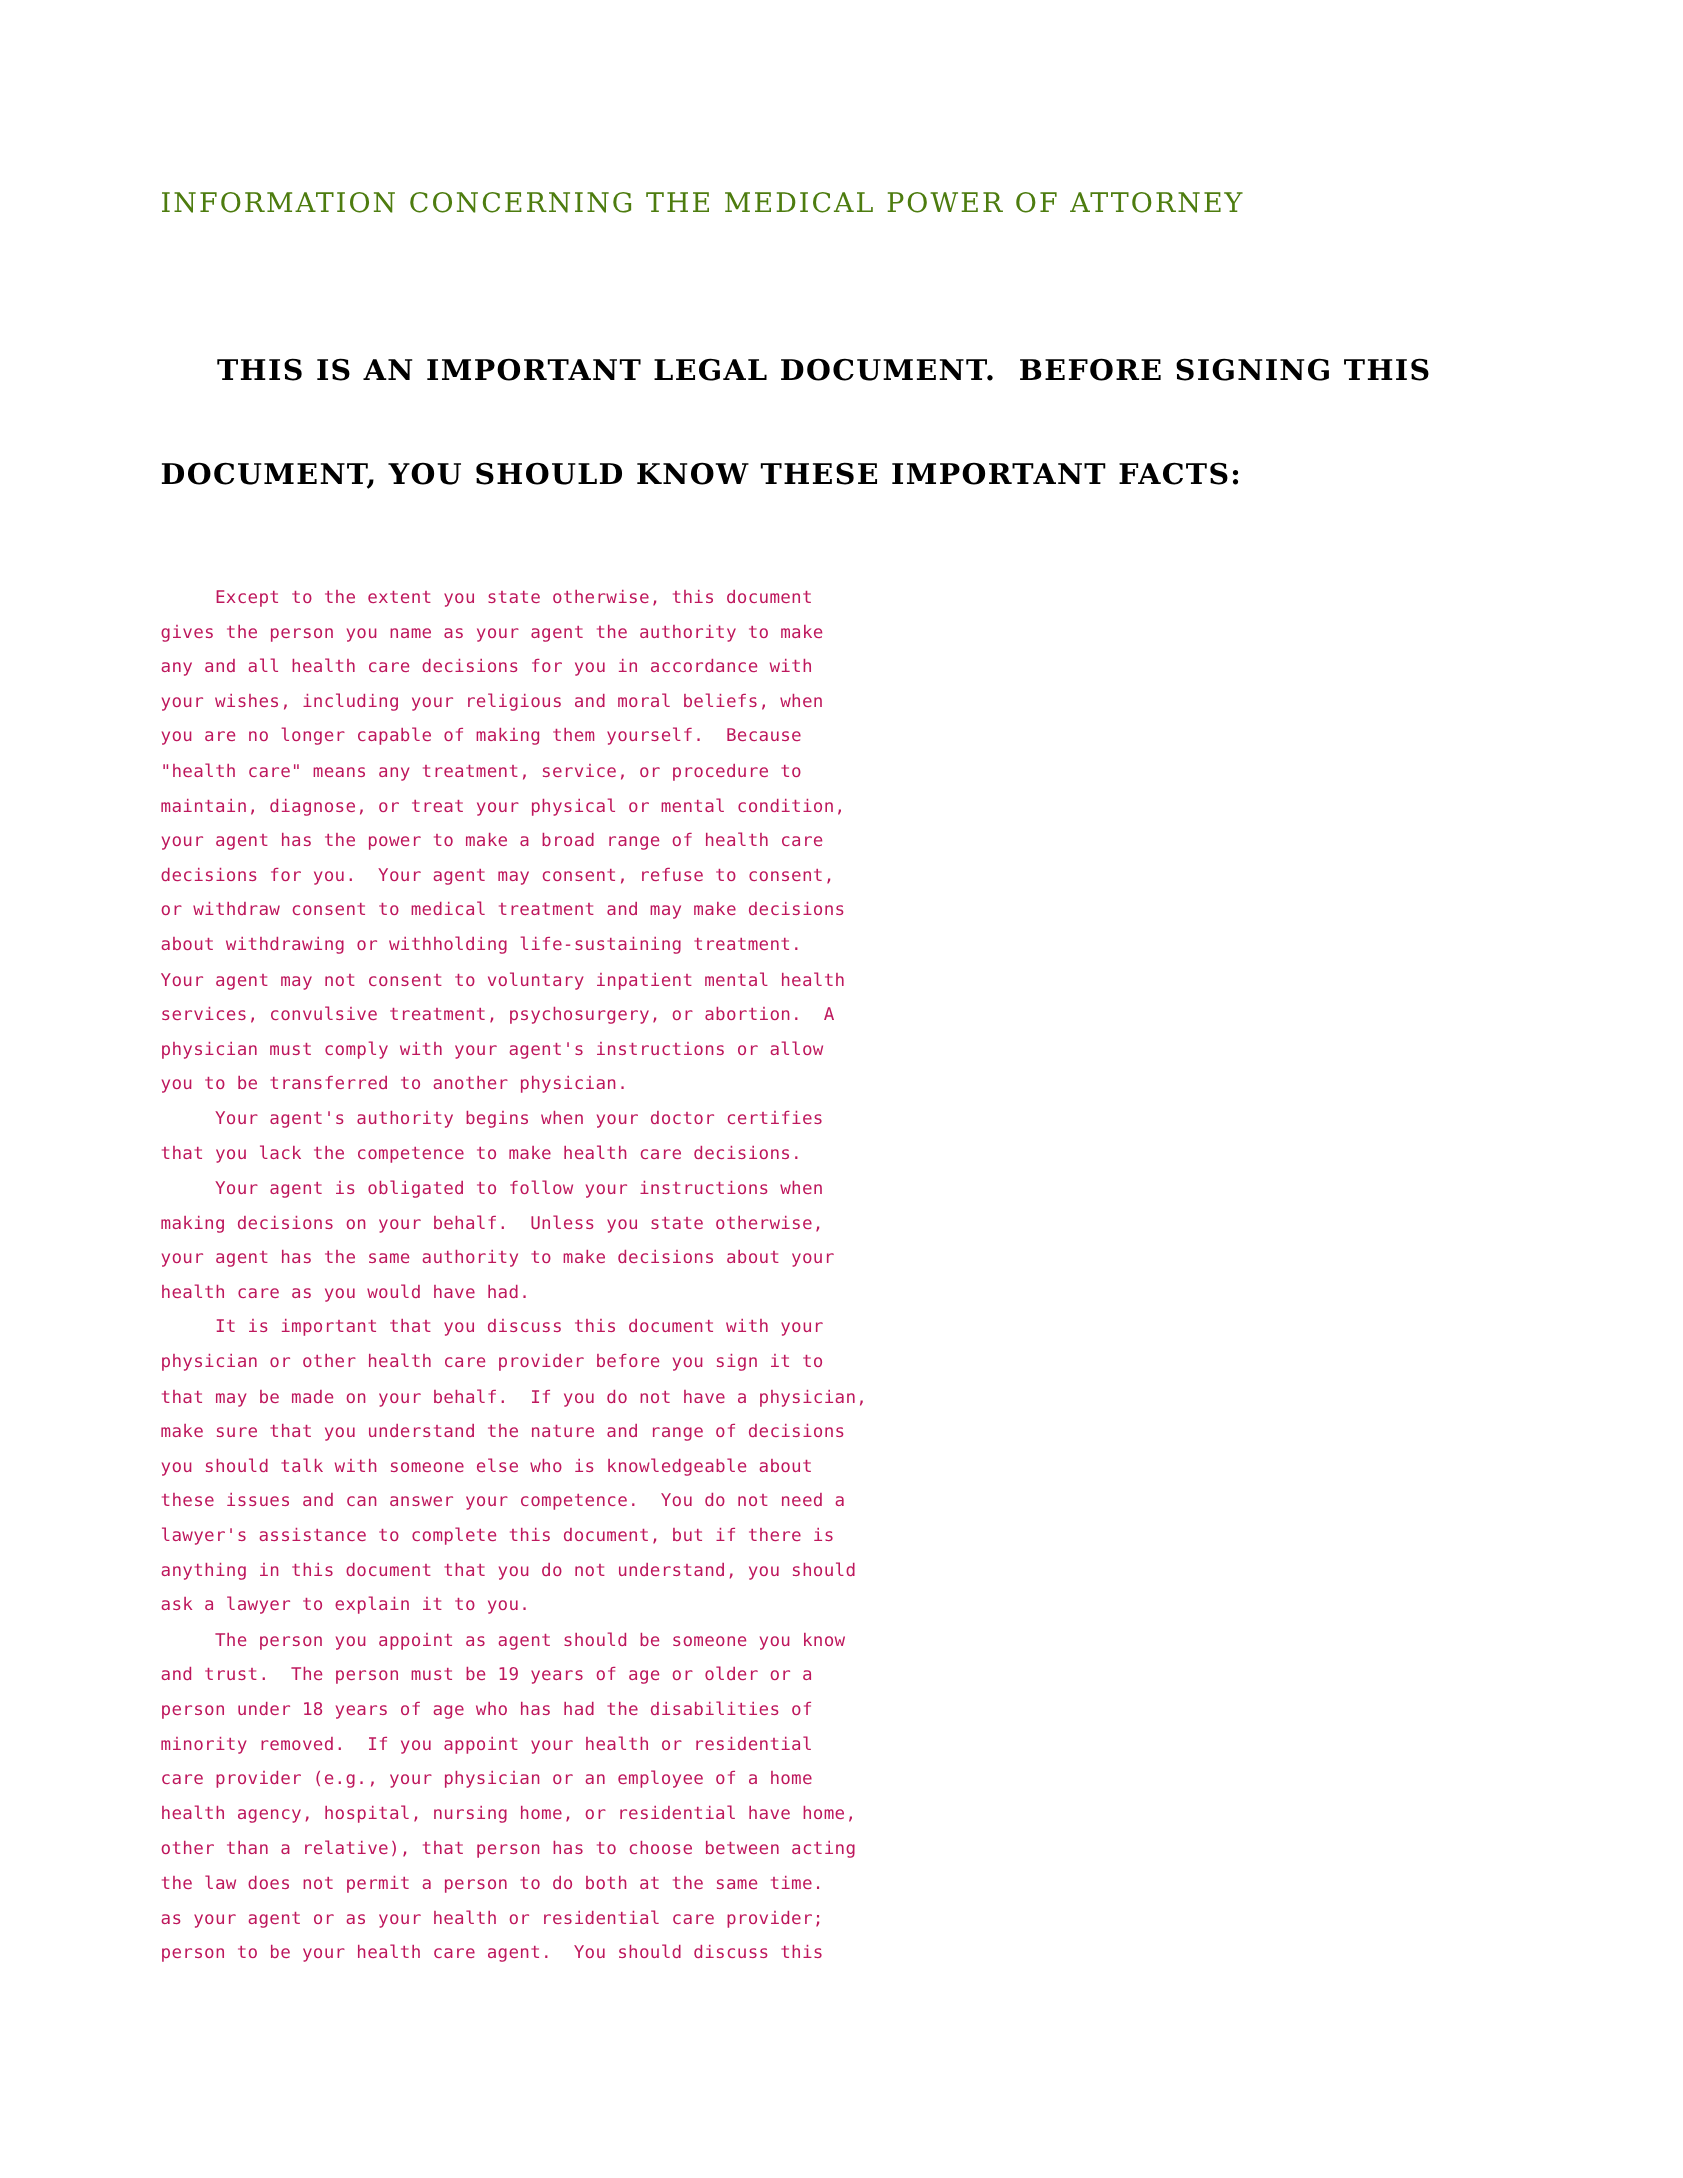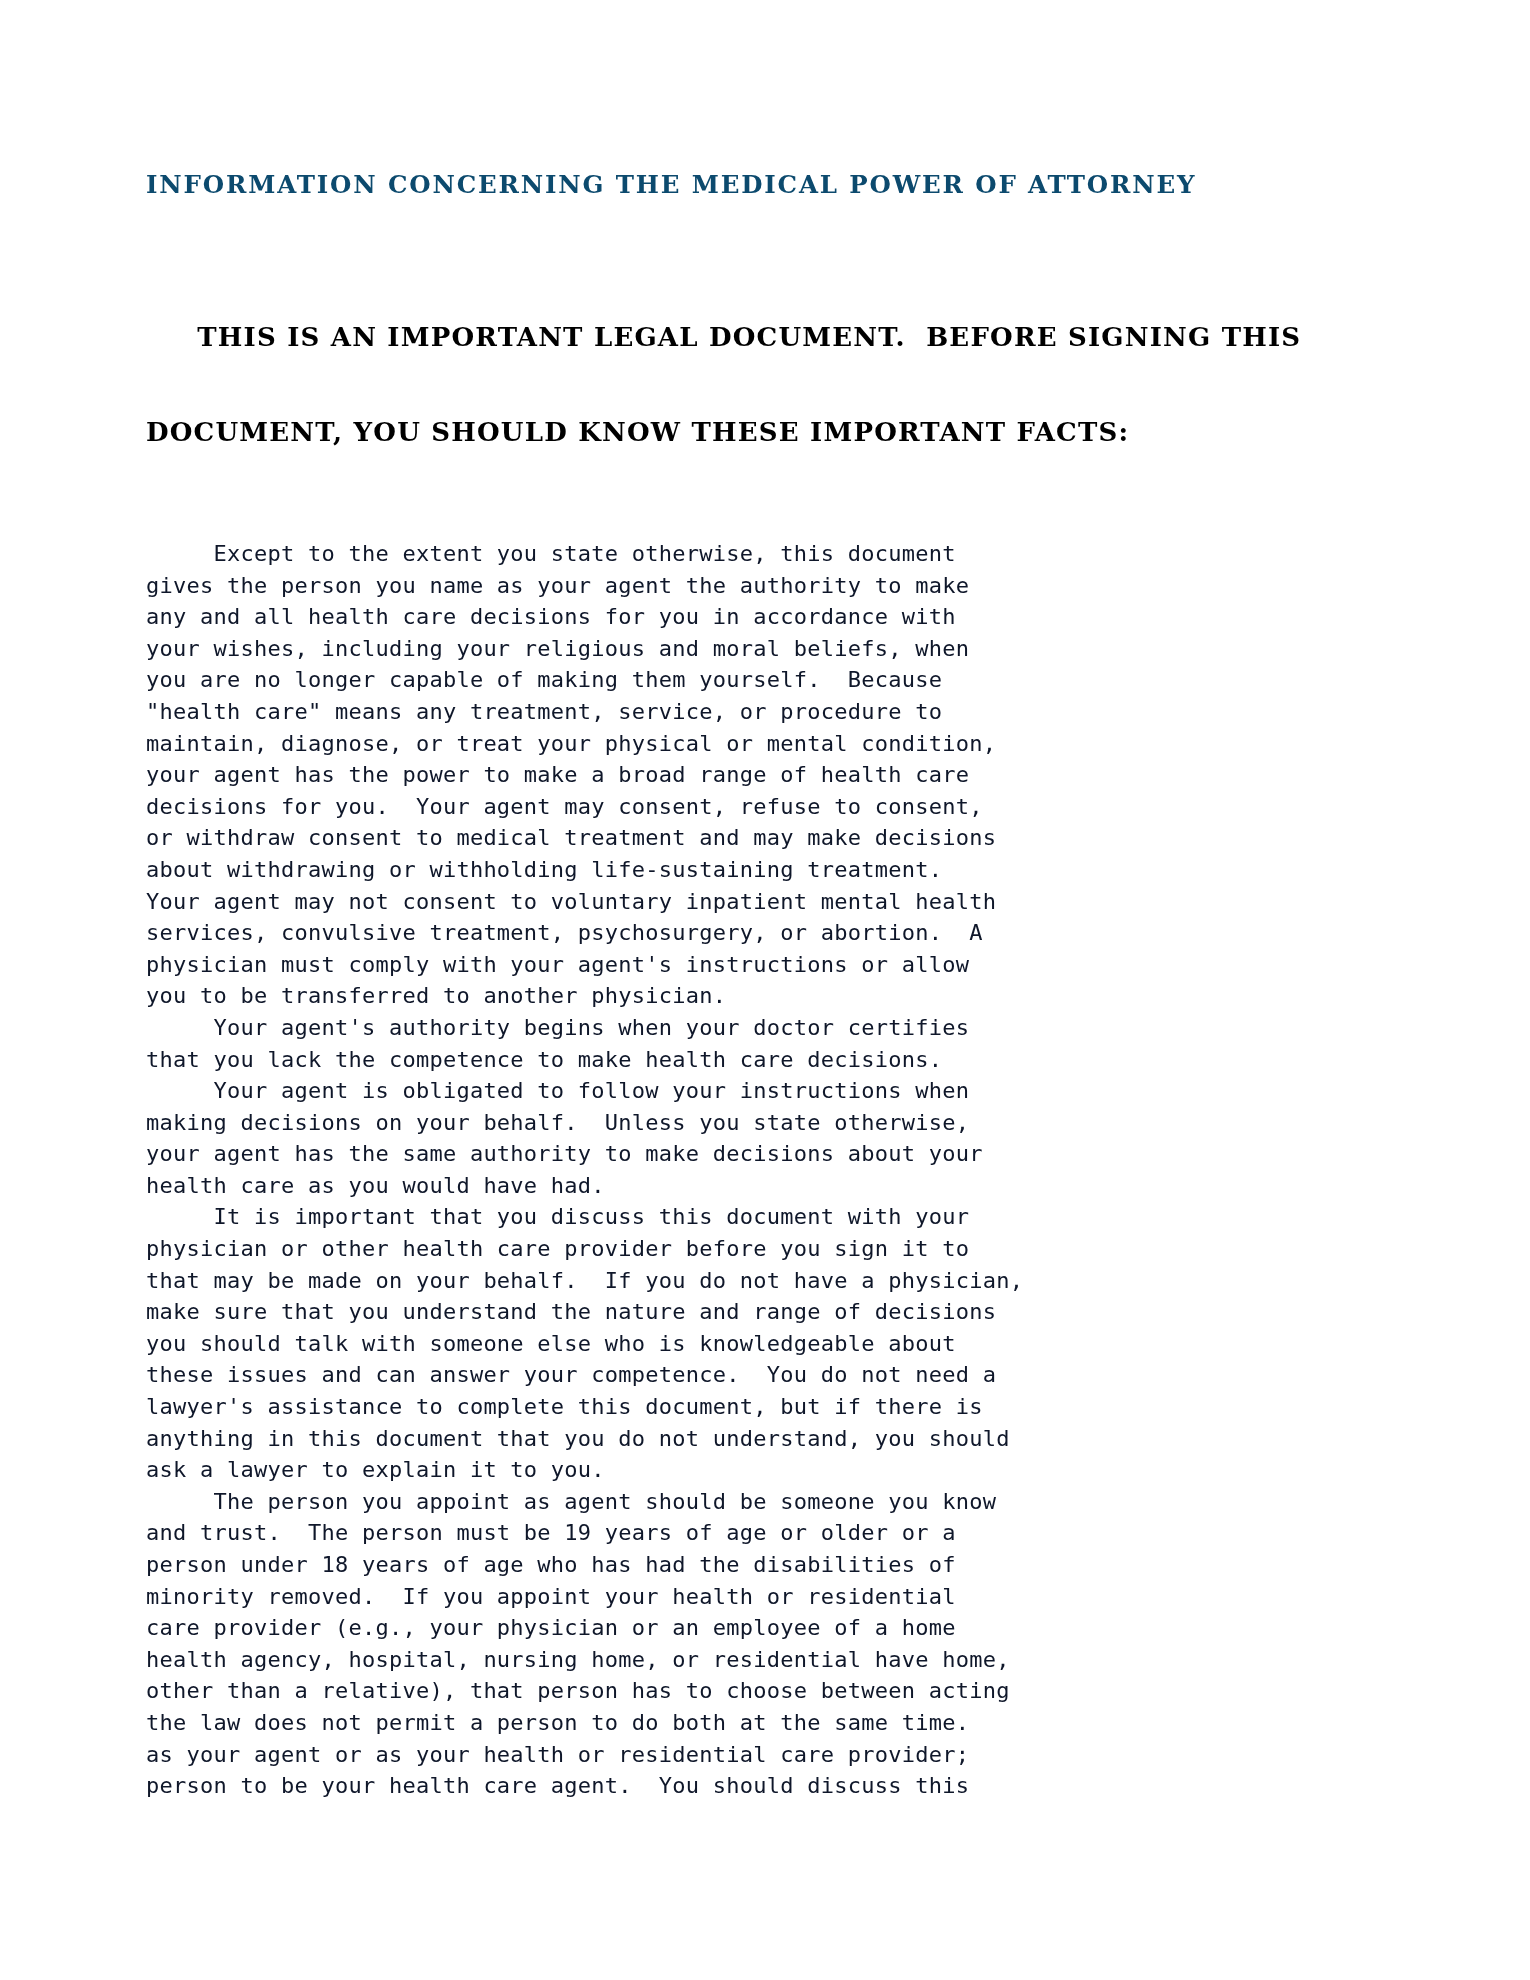--- a/index.html
+++ b/index.html
@@ -30,53 +30,53 @@
   .doc-body {
     position: absolute;
     left: 146px;
     top: 168px;
     width: 920px;
   }
 
   
   .doc-title {
     font-family: "DejaVu Serif", "Liberation Serif", serif;
-    font-weight: bold;
+    font-weight: normal;
     font-size: 24.5px;
     letter-spacing: 1.85px;
     line-height: 34px;
     white-space: pre;
     margin: 0 0 0 0;
-    color: #0c4a6e;
+    color: #4d7c0f;
   }
 
   
   .lead-block {
     margin-top: 57px;
     font-family: "DejaVu Serif", "Liberation Serif", serif;
     font-weight: bold;
     font-size: 26px;
     letter-spacing: 1.2px;
     line-height: 31.5px;
     white-space: pre-wrap;
     color: #000;
   }
   .lead-line {
     white-space: pre;
     display: block;
   }
 
   
   .body-block {
-    margin-top: 27px;
+    margin-top: 16px;
     font-family: "DejaVu Sans Mono", "Liberation Mono", monospace;
-    font-size: 22px;
+    font-size: 16px;
     letter-spacing: 0.25px;
     line-height: 31.6px;
-    color: #0f172a;
+    color: #be185d;
   }
   .body-line {
     display: block;
     white-space: pre;
     height: 31.6px;
   }
 </style>
 </head>
 <body>
 

